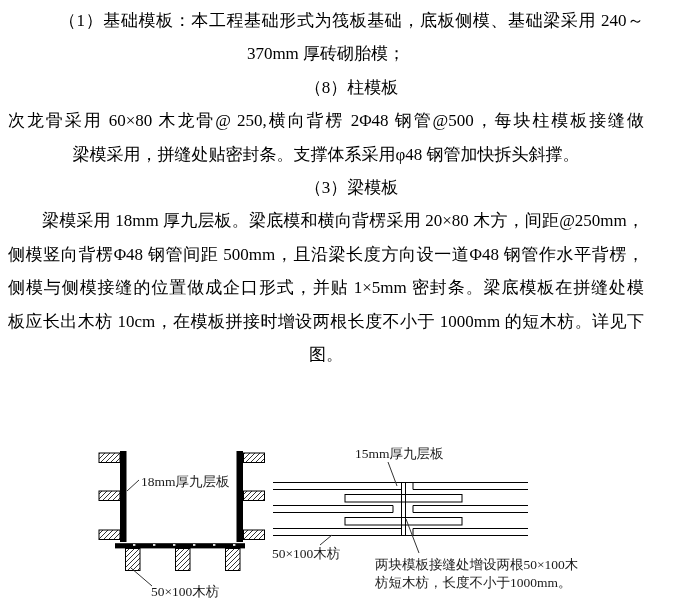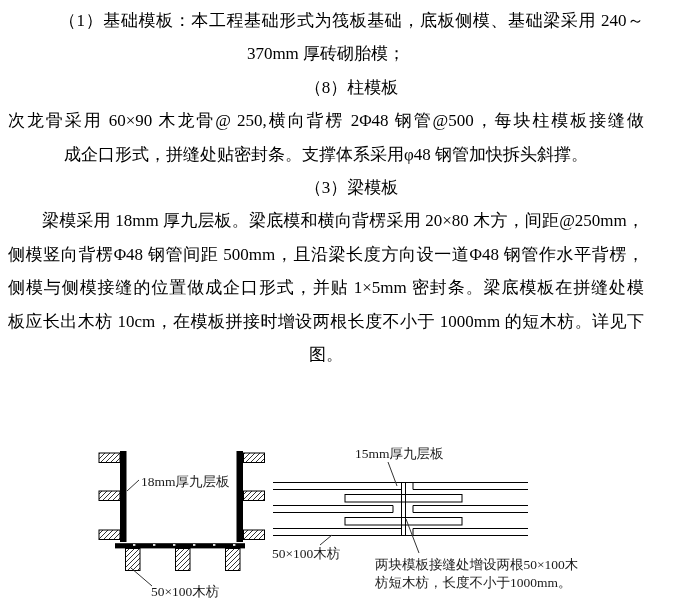--- a/index.html
+++ b/index.html
@@ -23,22 +23,22 @@
   .fig svg{display:block;}
   .dlabel{font-size:13.5px;font-family:"Liberation Serif","DejaVu Serif",serif;fill:#1a1a1a;}
 </style>
 </head>
 <body>
 
 <div class="doc">
   <div class="ln ind-head j">（1）基础模板：本工程基础形式为筏板基础，底板侧模、基础梁采用 240～</div>
   <div class="ln">370mm 厚砖砌胎模；</div>
   <div class="ln ind-head">（8）柱模板</div>
-  <div class="ln j">次龙骨采用 60×90 木龙骨@ 250,横向背楞 2Φ48 钢管@500，每块柱模板接缝做</div>
-  <div class="ln">成企口形式，拼缝处贴密封条。支撑体系采用φ48 钢管加快拆头斜撑。</div>
+  <div class="ln j">次龙骨采用 60×80 木龙骨@ 250,横向背楞 2Φ48 钢管@500，每块柱模板接缝做</div>
+  <div class="ln">梁模采用，拼缝处贴密封条。支撑体系采用φ48 钢管加快拆头斜撑。</div>
   <div class="ln ind-head">（3）梁模板</div>
   <div class="ln ind-para j">梁模采用 18mm 厚九层板。梁底模和横向背楞采用 20×80 木方，间距@250mm，</div>
   <div class="ln j">侧模竖向背楞Φ48 钢管间距 500mm，且沿梁长度方向设一道Φ48 钢管作水平背楞，</div>
   <div class="ln j">侧模与侧模接缝的位置做成企口形式，并贴 1×5mm 密封条。梁底模板在拼缝处模</div>
   <div class="ln j">板应长出木枋 10cm，在模板拼接时增设两根长度不小于 1000mm 的短木枋。详见下</div>
   <div class="ln">图。</div>
 </div>
 
 <div class="fig">
 <svg width="682" height="166" viewBox="0 0 682 166" xmlns="http://www.w3.org/2000/svg">

